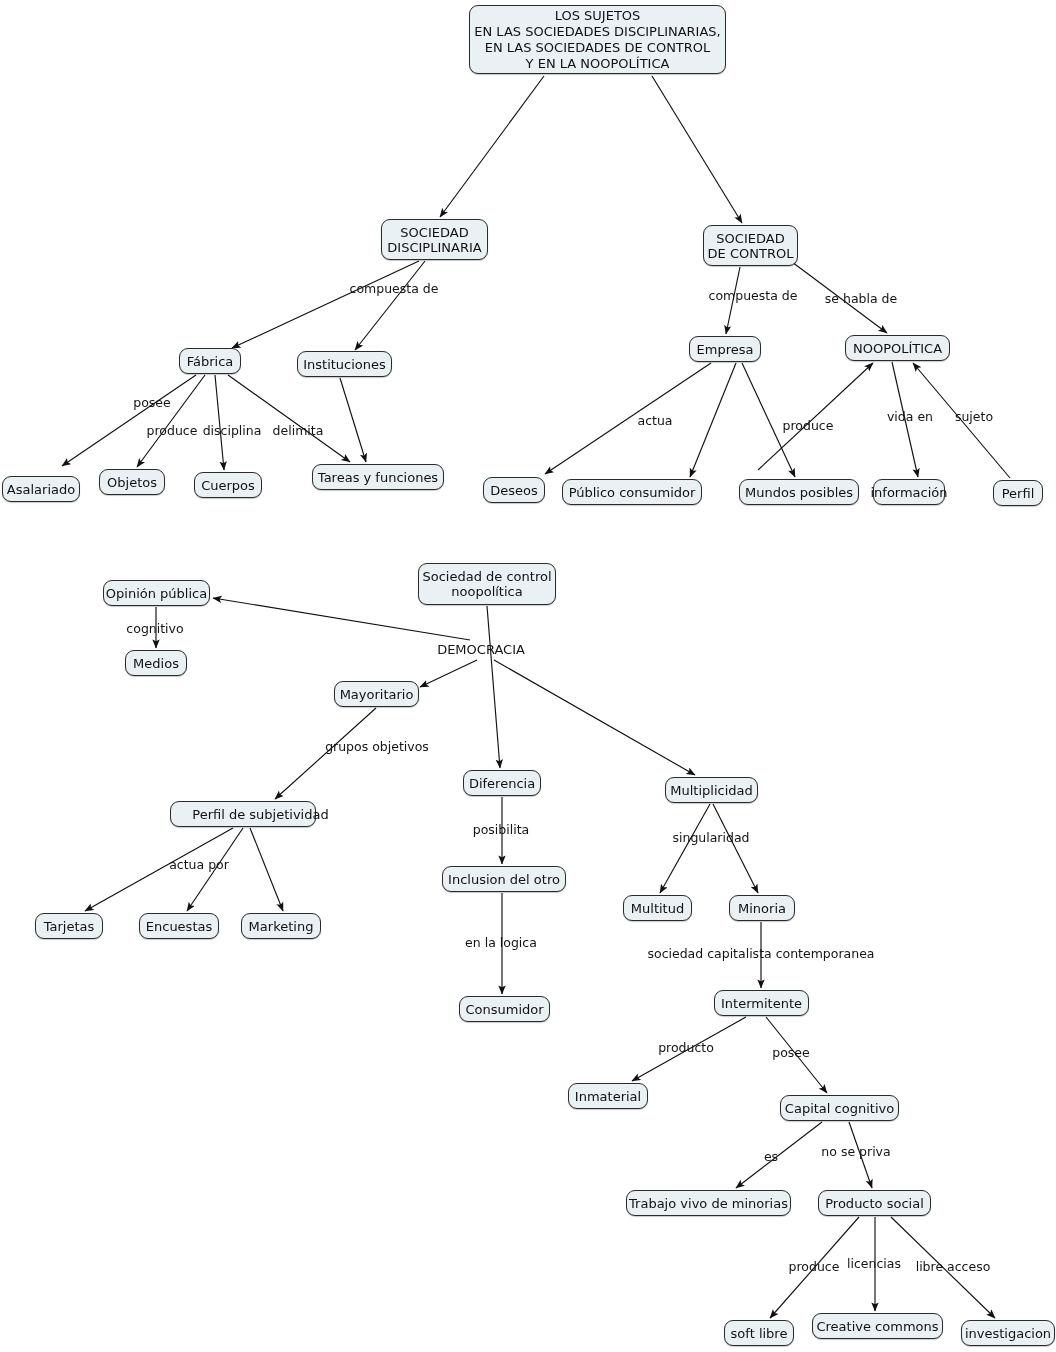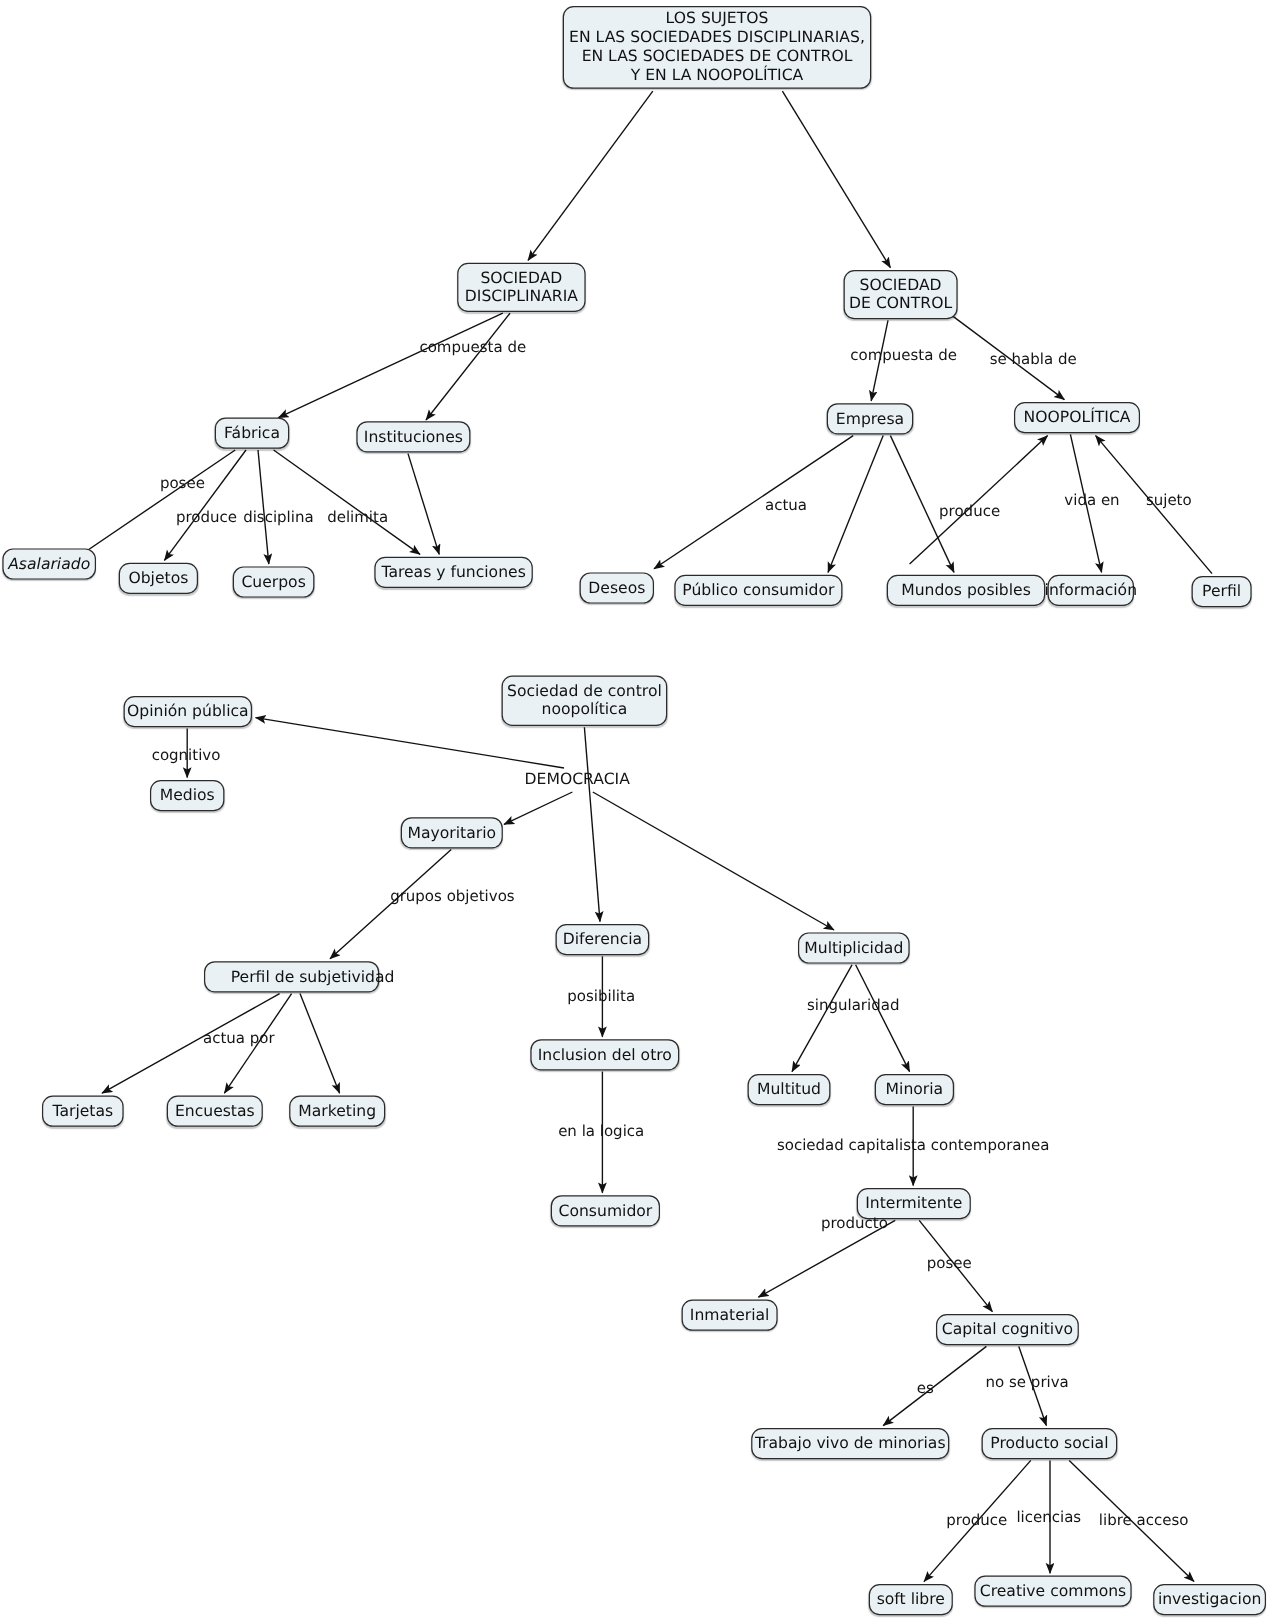--- a/index.html
+++ b/index.html
@@ -120,27 +120,27 @@
 EN LAS SOCIEDADES DE CONTROL
 Y EN LA NOOPOLÍTICA</div>
       <div class="node" style="left: 381px; top: 219px; width: 107px; height: 41px;">SOCIEDAD
 DISCIPLINARIA</div>
       <div class="node" style="left: 703px; top: 225px; width: 95px; height: 41px;">SOCIEDAD
 DE CONTROL</div>
       <div class="node" style="left: 179px; top: 348px; width: 62px; height: 26px;">Fábrica</div>
       <div class="node" style="left: 297px; top: 351px; width: 95px; height: 26px;">Instituciones</div>
       <div class="node" style="left: 689px; top: 336px; width: 72px; height: 26px;">Empresa</div>
       <div class="node" style="left: 845px; top: 335px; width: 105px; height: 26px;">NOOPOLÍTICA</div>
-      <div class="node" style="left: 2px; top: 457px; width: 78px; height: 26px; font-style: italic;">Asalariado</div>
+      <div class="node" style="left: 2px; top: 476px; width: 78px; height: 26px;">Asalariado</div>
       <div class="node" style="left: 99px; top: 469px; width: 66px; height: 26px;">Objetos</div>
       <div class="node" style="left: 194px; top: 472px; width: 68px; height: 26px;">Cuerpos</div>
       <div class="node" style="left: 312px; top: 464px; width: 132px; height: 26px;">Tareas y funciones</div>
       <div class="node" style="left: 483px; top: 477px; width: 62px; height: 26px;">Deseos</div>
       <div class="node" style="left: 562px; top: 479px; width: 140px; height: 26px;">Público consumidor</div>
-      <div class="node" style="left: 739px; top: 479px; width: 132px; height: 26px;">Mundos posibles</div>
+      <div class="node" style="left: 739px; top: 479px; width: 120px; height: 26px;">Mundos posibles</div>
       <div class="node" style="left: 873px; top: 479px; width: 72px; height: 26px;">información</div>
       <div class="node" style="left: 993px; top: 480px; width: 50px; height: 26px;">Perfil</div>
       <div class="node" style="left: 418px; top: 563px; width: 138px; height: 42px;">Sociedad de control
 noopolítica</div>
       <div class="node" style="left: 103px; top: 580px; width: 107px; height: 26px;">Opinión pública</div>
       <div class="node" style="left: 125px; top: 650px; width: 62px; height: 26px;">Medios</div>
       <div class="node" style="left: 334px; top: 681px; width: 85px; height: 26px;">Mayoritario</div>
       <div class="node" style="left: 463px; top: 770px; width: 78px; height: 26px;">Diferencia</div>
       <div class="node" style="left: 665px; top: 777px; width: 93px; height: 26px;">Multiplicidad</div>
       <div class="node" style="left: 170px; top: 801px; width: 146px; height: 26px; padding-left: 42px;">Perfil de subjetividad</div>
@@ -173,21 +173,21 @@
       <div class="edge-label" style="left: 910px; top: 417px;">vida en</div>
       <div class="edge-label" style="left: 974px; top: 417px;">sujeto</div>
       <div class="edge-label big" style="left: 481px; top: 650px;">DEMOCRACIA</div>
       <div class="edge-label" style="left: 155px; top: 629px;">cognitivo</div>
       <div class="edge-label" style="left: 377px; top: 747px;">grupos objetivos</div>
       <div class="edge-label" style="left: 199px; top: 865px;">actua por</div>
       <div class="edge-label" style="left: 501px; top: 830px;">posibilita</div>
       <div class="edge-label" style="left: 501px; top: 943px;">en la logica</div>
       <div class="edge-label" style="left: 711px; top: 838px;">singularidad</div>
       <div class="edge-label" style="left: 761px; top: 954px;">sociedad capitalista contemporanea</div>
-      <div class="edge-label" style="left: 686px; top: 1019px; margin-left: 26px;">producto</div>
+      <div class="edge-label" style="left: 686px; top: 1048px;">producto</div>
       <div class="edge-label" style="left: 791px; top: 1053px;">posee</div>
       <div class="edge-label" style="left: 771px; top: 1157px;">es</div>
       <div class="edge-label" style="left: 856px; top: 1152px;">no se priva</div>
       <div class="edge-label" style="left: 814px; top: 1267px;">produce</div>
       <div class="edge-label" style="left: 874px; top: 1264px;">licencias</div>
       <div class="edge-label" style="left: 953px; top: 1267px;">libre acceso</div>
     </div>
 </div>
 
 </body></html>

